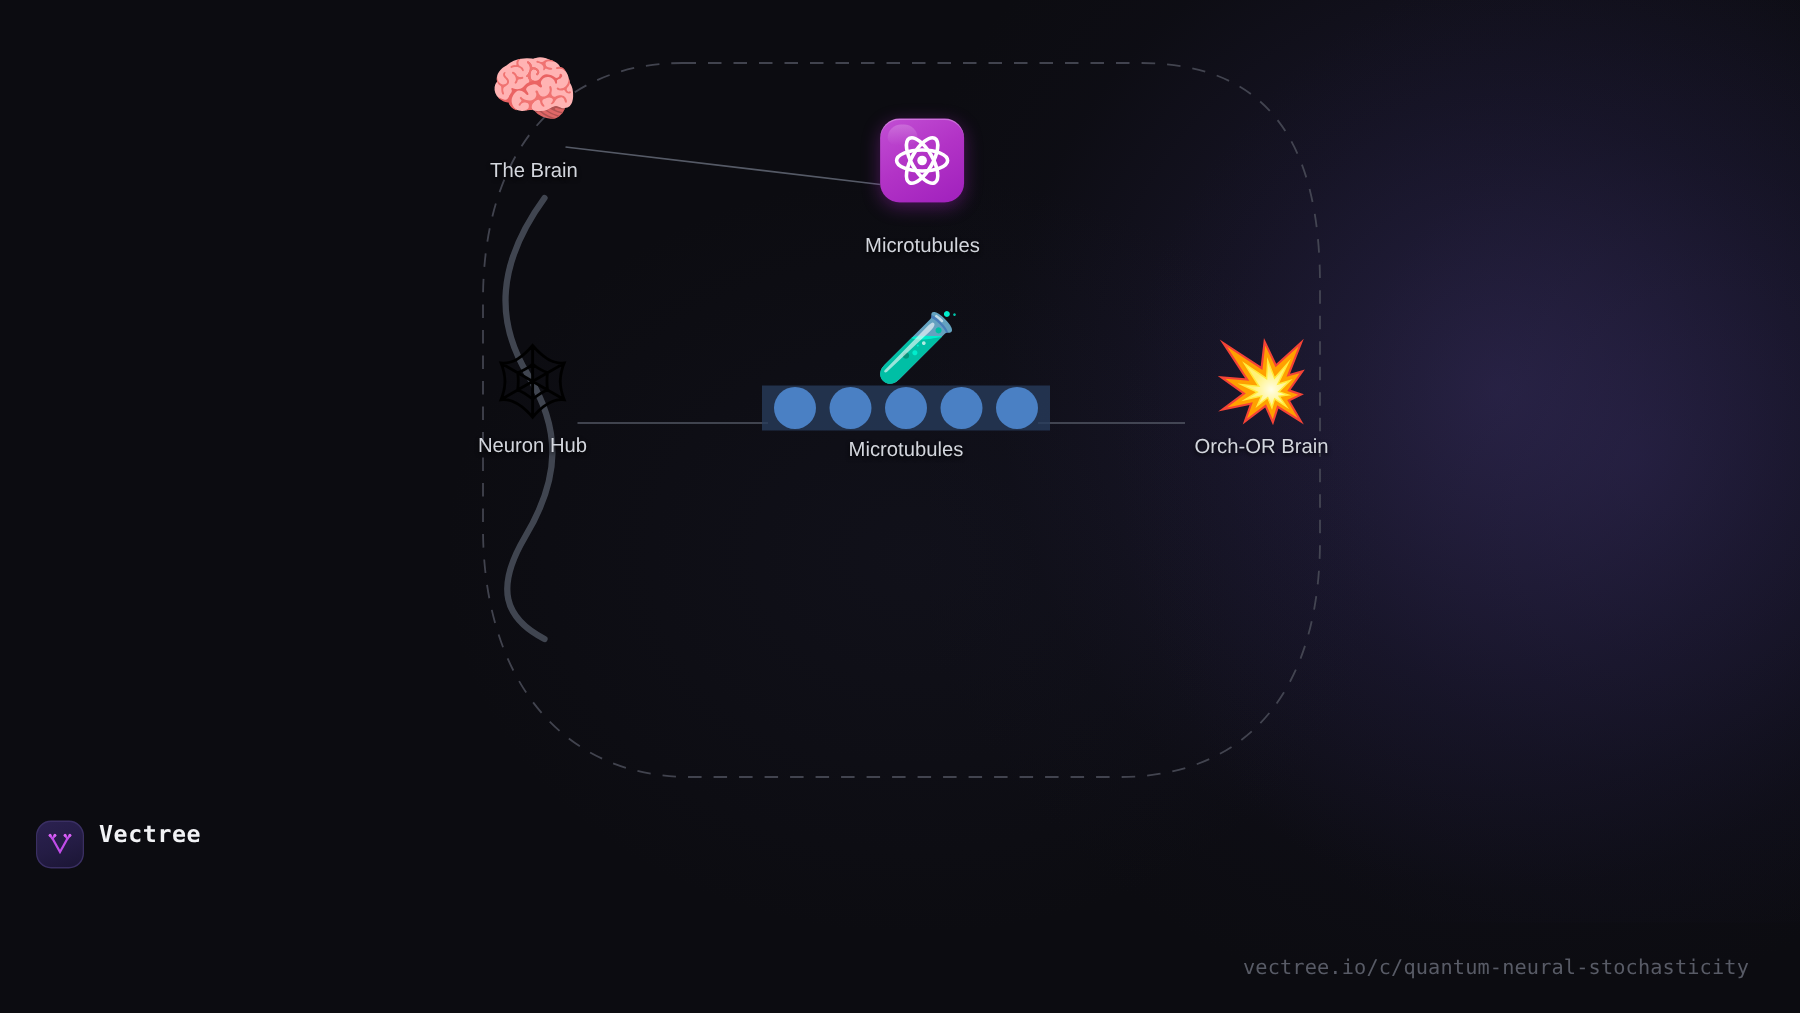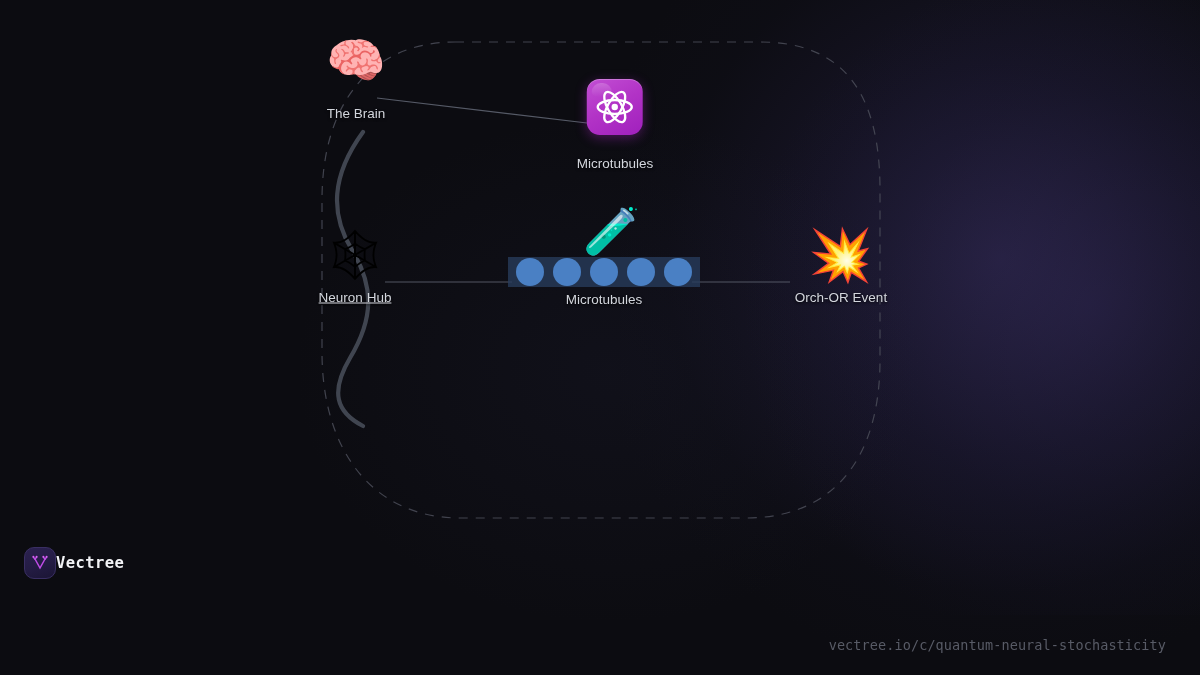--- a/index.html
+++ b/index.html
@@ -86,21 +86,21 @@
     content:""; position:absolute;
     left:5px; top:4px; width:20px; height:14px;
     border-radius:10px 10px 40% 40%;
     background:linear-gradient(180deg,rgba(255,255,255,0.20),rgba(255,255,255,0));
     pointer-events:none;
   }
 
   
   #node-neuronhub { left:355px; top:267px; }
   #node-neuronhub .node-glyph { font-size:50px; filter:grayscale(1) brightness(1.25); }
-  #node-neuronhub .node-label { margin-top:10px;text-decoration:underline; }
+  #node-neuronhub .node-label { margin-top:10px; }
 
   
   #node-microtubules { left:604px; top:282px; }
   .mt-track {
     position:relative;
     width:192px; height:30px;
     background:rgba(40,60,92,0.78);
     display:flex; align-items:center; justify-content:space-between;
     padding:0 8px;
   }
@@ -123,21 +123,21 @@
   #node-orchor .node-glyph { font-size:52px; }
   #node-orchor .node-label { margin-top:9px; }
 
   
   #footer {
     position:absolute; left:0; bottom:0;
     width:1200px; height:140px;
     padding:0 24px;
   }
   #brand-row {
-    display:flex; align-items:center; 
+    display:flex; gap:10px;
     position:absolute; left:24px; top:12px;
   }
   #brand-logo {
     width:32px; height:32px; border-radius:10px;
     background:linear-gradient(160deg,#2b2150 0%,#241c44 55%,#1b1535 100%);
     border:1px solid #3a2f63;
     display:flex; align-items:center; justify-content:center;
   }
   #brand-name {
     font-family:"DejaVu Sans Mono", monospace;
@@ -225,21 +225,21 @@
       <span class="mt-dot"></span>
       <span class="mt-dot"></span>
       <span class="mt-dot"></span>
       <span class="mt-tube">🧪</span>
     </div>
     <div class="node-label">Microtubules</div>
   </div>
 
   <div class="node" id="node-orchor">
     <div class="node-glyph">💥</div>
-    <div class="node-label">Orch-OR Event</div>
+    <div class="node-label">Orch-OR Brain</div>
   </div>
 
   <div id="footer">
 
     <div id="brand-row">
       <div id="brand-logo">
         <svg width="20" height="20" viewBox="0 0 20 20">
           <g stroke="#c04ce8" stroke-width="1.5" fill="none" stroke-linecap="round">
             <path d="M5 6 L10 15 L15 6"></path>
             <path d="M5 6 L3.4 4.2"></path>

